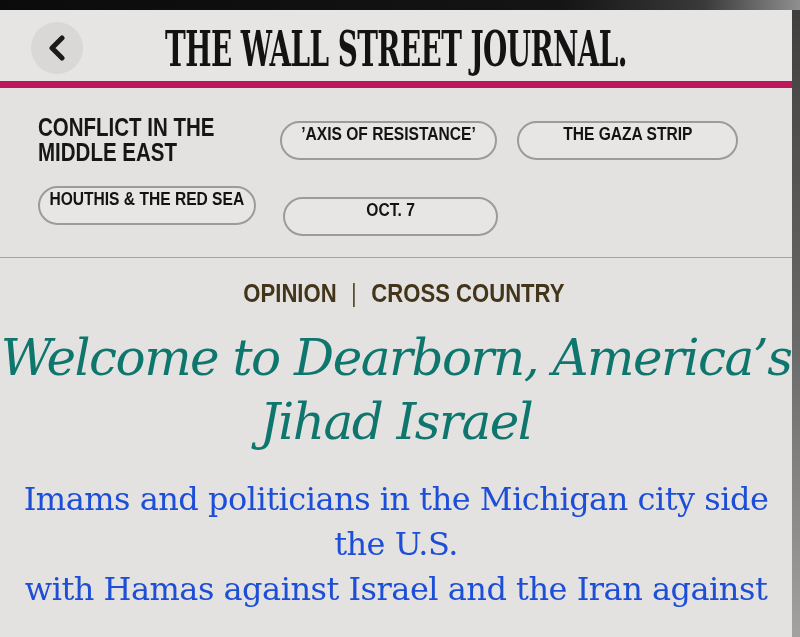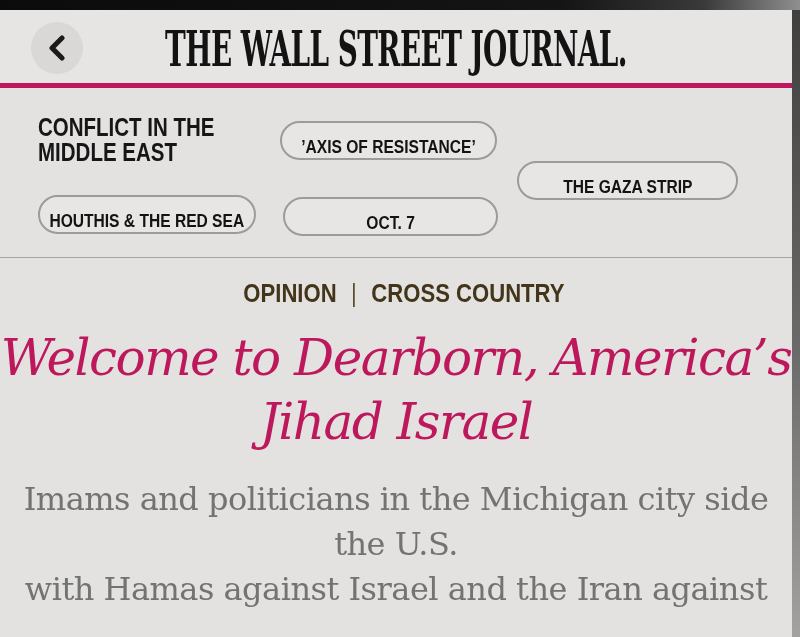--- a/index.html
+++ b/index.html
@@ -17,21 +17,21 @@
     background:linear-gradient(to right,#0b0b0b 0%,#141414 70%,#3a3a3a 88%,#8f8f8f 100%);
   }
   .right-strip {
     position:absolute; top:10px; right:0; width:8px; height:627px;
     background:linear-gradient(to bottom,#3f3f3f 0%,#6b6b6b 55%,#a3a2a1 100%);
   }
 
   
   .app-header {
     position:absolute; top:10px; left:0; width:792px; height:78px;
-    background:#e6e5e4; border-bottom:5px solid #be185d;
+    background:#e6e5e4; border-bottom:7px solid #be185d;
   }
   .back-btn {
     position:absolute; left:31px; top:12px; width:52px; height:52px;
     border-radius:50%; background:#d9d8d7; border:none; cursor:pointer;
     display:flex; align-items:center; justify-content:center;
   }
   .masthead {
     position:absolute; left:0; top:0; width:100%; height:78px;
     display:flex; align-items:center; justify-content:center;
     font-family:"DejaVu Serif", serif; font-weight:700; font-size:48px;
@@ -43,29 +43,29 @@
   .topics { position:absolute; top:89px; left:0; width:652px; height:168px; }
   .topic-label {
     position:absolute; left:38px; top:26px;
     display:flex; flex-direction:column;
     font-weight:700; font-size:25px; line-height:25px; color:#161616;
     transform:scaleX(0.82); transform-origin:left top; white-space:nowrap;
   }
   .pill {
     position:absolute; height:39px;
     border:2px solid #9c9b9a; border-radius:21px; background:#e7e6e5;
-    display:flex; align-items:flex-end; justify-content:center; cursor:pointer;
+    display:flex; align-items:flex-start; justify-content:center; cursor:pointer;
   }
   .pill-label {
     font-weight:700; font-size:19px; color:#131313;
     transform:scaleX(0.82); white-space:nowrap;
   }
   .p1 { left:280px; top:32px;  width:217px; }
-  .p2 { left:517px; top:32px;  width:221px;margin-top:40px; }
-  .p3 { left:38px;  top:97px;  width:218px;margin-top:9px; }
+  .p2 { left:517px; top:32px;  width:221px; }
+  .p3 { left:38px;  top:97px;  width:218px; }
   .p4 { left:283px; top:108px;  width:215px; }
 
   .divider2 {
     position:absolute; top:257px; left:0; width:792px; height:1px;
     background:#a6a5a4;
   }
 
   
   .article { position:absolute; top:258px; left:0; width:792px; height:379px; }
   .kicker {
@@ -77,28 +77,28 @@
     font-weight:700; font-size:26px; color:#43351a;
     transform:scaleX(0.85); white-space:nowrap;
   }
   .k-section, .k-col { cursor:pointer; }
   .k-sep { font-weight:400; color:#5e4e2e; }
 
   .headline {
     position:absolute; top:68px; left:0; width:100%;
     text-align:center; font-family:"DejaVu Serif", serif;
     font-style:italic; font-weight:normal; font-size:50px; line-height:64px;
-    letter-spacing:-1.5px; color:#be185d;
+    letter-spacing:-1.5px; color:#0f766e;
   }
   .headline span { display:block; }
 
   .deck {
     position:absolute; top:219px; left:0; width:100%;
     text-align:center; font-family:"DejaVu Serif", serif;
-    font-size:32px; line-height:45px; letter-spacing:-0.5px; color:#737373;
+    font-size:32px; line-height:45px; letter-spacing:-0.5px; color:#1d4ed8;
   }
   .deck span { display:block; }
 </style>
 </head>
 <body>
 
 <div class="stage">
 
   <div class="top-bar"></div>
   <div class="right-strip"></div>

